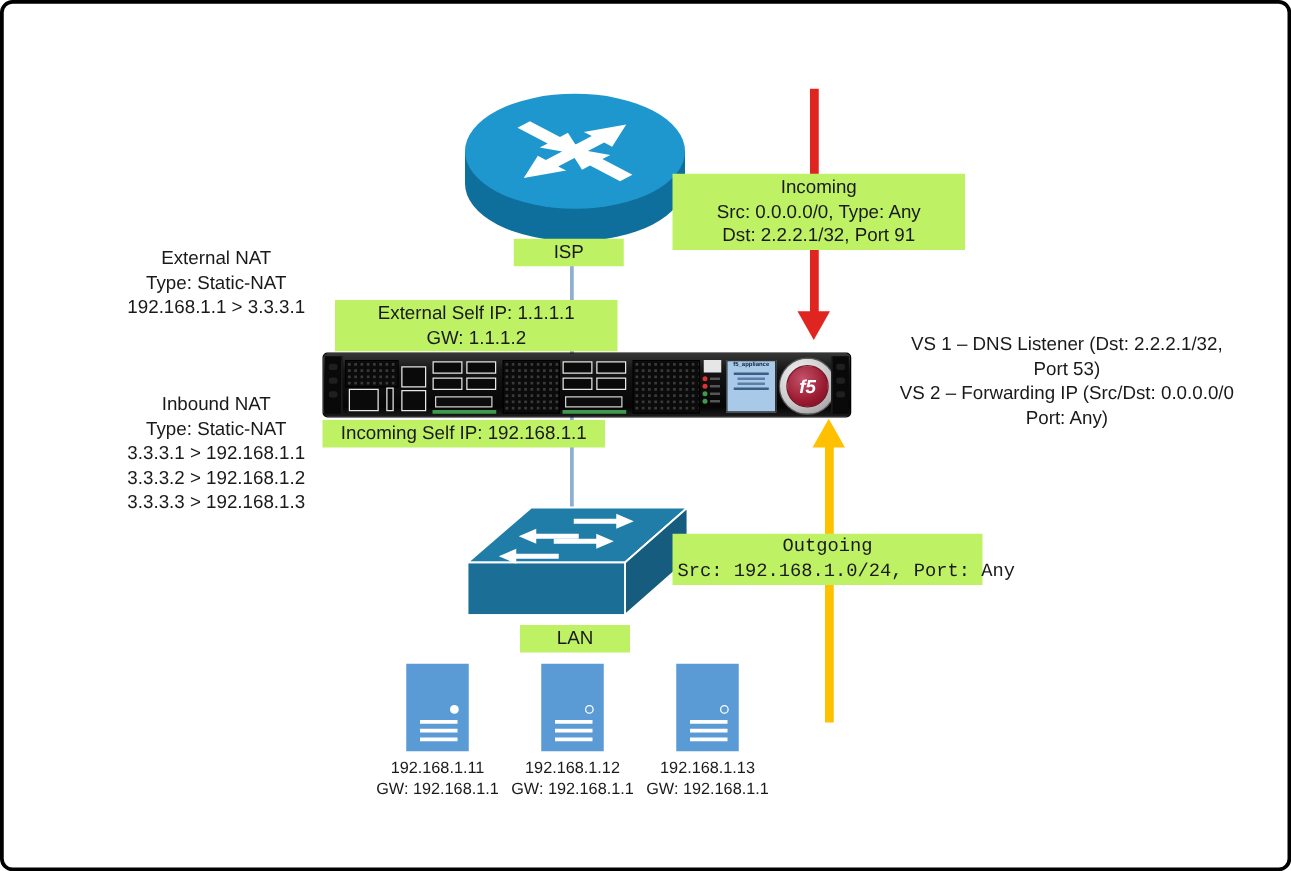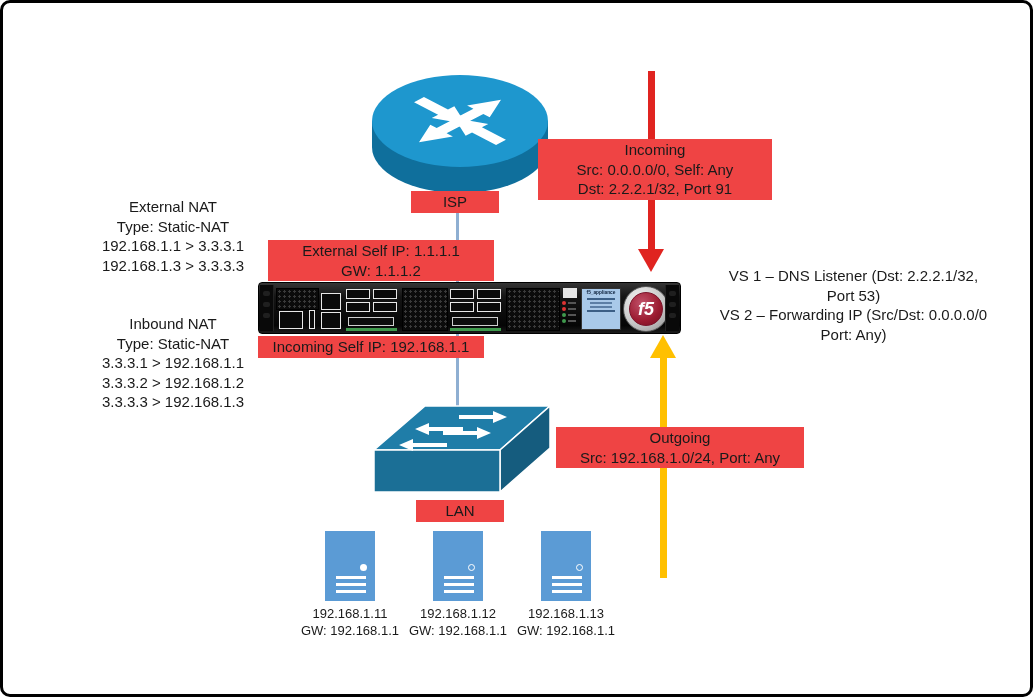--- a/index.html
+++ b/index.html
@@ -2,21 +2,21 @@
 <html><head>
 <meta charset="utf-8">
 <style>
   html,body{margin:0;padding:0;background:#fff;}
   .canvas{
     position:relative;width:1033px;height:697px;background:#ffffff;
     border:3px solid #000;border-radius:10px;box-sizing:border-box;overflow:hidden;
     font-family:"Liberation Sans","DejaVu Sans",sans-serif;color:#1a1a1a;
   }
   .txt{position:absolute;text-align:center;font-size:15px;line-height:19.5px;white-space:nowrap;}
-  .txt.bgwhite{background:#ef4444;padding:1px 4px;}
+  .txt.bgwhite{background:#bef264;padding:1px 4px;}
   .abs{position:absolute;}
 
   
   .link{position:absolute;width:3px;background:#8FAFD2;z-index:1;}
 
   
   .arrow-svg{position:absolute;z-index:2;}
 
   
   .note{z-index:3;}
@@ -52,21 +52,21 @@
   .lcd i.w{margin:2px 5px 0 5px;background:#3c5f86;}
   .f5ball{
     position:absolute;left:364px;top:3px;width:46px;height:46px;border-radius:50%;
     background:radial-gradient(circle at 35% 30%,#f2f2f2,#c9c9c9 55%,#8a8a8a);
     border:1px solid #555;box-sizing:border-box;display:flex;align-items:center;justify-content:center;
   }
   .f5ball .core{
     width:34px;height:34px;border-radius:50%;background:radial-gradient(circle at 38% 32%,#c2526b,#9B1B30 60%,#6f0f20);
     display:flex;align-items:center;justify-content:center;border:1px solid #7a142a;box-sizing:border-box;
   }
-  .f5ball .core span{color:#fff;font-size:18px;font-weight:bold;font-style:italic;line-height:1;}
+  .f5ball .core span{color:#fff;font-size:15px;font-weight:bold;font-style:italic;line-height:1;}
 
   
   .server{position:absolute;top:528px;width:50px;height:70px;background:#5B9BD5;z-index:2;}
   .server .dot{position:absolute;left:35px;top:33px;width:7px;height:7px;border-radius:50%;box-sizing:border-box;}
   .server .dot.filled{background:#fff;}
   .server .dot.hollow{border:1.5px solid #fff;}
   .server .bar{position:absolute;left:11px;width:30px;height:3px;background:#fff;}
   .srvlabel{position:absolute;top:602px;width:140px;text-align:center;font-size:13px;line-height:17px;z-index:3;}
 </style>
 </head>
@@ -99,38 +99,37 @@
   <div class="txt note bgwhite" style="left:408px;top:188px;width:80px;">
     <span>ISP</span>
   </div>
 
   <svg class="arrow-svg" style="left:632px;top:66px;" width="32" height="204" viewBox="0 0 32 204">
     <rect x="13" y="2" width="7" height="180" fill="#E02420"></rect>
     <polygon points="3,180 29,180 16,203" fill="#E02420"></polygon>
   </svg>
   <div class="txt note bgwhite" style="left:535px;top:136px;width:226px;">
     <div>Incoming</div>
-    <div>Src: 0.0.0.0/0, Self: Any</div>
+    <div>Src: 0.0.0.0/0, Type: Any</div>
     <div>Dst: 2.2.2.1/32, Port 91</div>
   </div>
 
   <svg class="arrow-svg" style="left:644px;top:331px;" width="32" height="246" viewBox="0 0 32 246">
     <polygon points="3,24 29,24 16,1" fill="#FFC000"></polygon>
     <rect x="13" y="22" width="7" height="222" fill="#FFC000"></rect>
   </svg>
-  <div class="txt note bgwhite" style="left:553px;top:424px;width:240px;">
+  <div class="txt note bgwhite" style="left:535px;top:424px;width:240px;font-family:Liberation Mono, monospace;">
     <div>Outgoing</div>
     <div>Src: 192.168.1.0/24, Port: Any</div>
   </div>
 
   <div class="txt" style="left:60px;top:194px;width:220px;">
     <div>External NAT</div>
     <div>Type: Static-NAT</div>
     <div>192.168.1.1 &gt; 3.3.3.1</div>
-    <div>192.168.1.3 &gt; 3.3.3.3</div>
   </div>
   <div class="txt" style="left:60px;top:311px;width:220px;">
     <div>Inbound NAT</div>
     <div>Type: Static-NAT</div>
     <div>3.3.3.1 &gt; 192.168.1.1</div>
     <div>3.3.3.2 &gt; 192.168.1.2</div>
     <div>3.3.3.3 &gt; 192.168.1.3</div>
   </div>
 
   <div class="txt note bgwhite" style="left:265px;top:237px;width:218px;">

